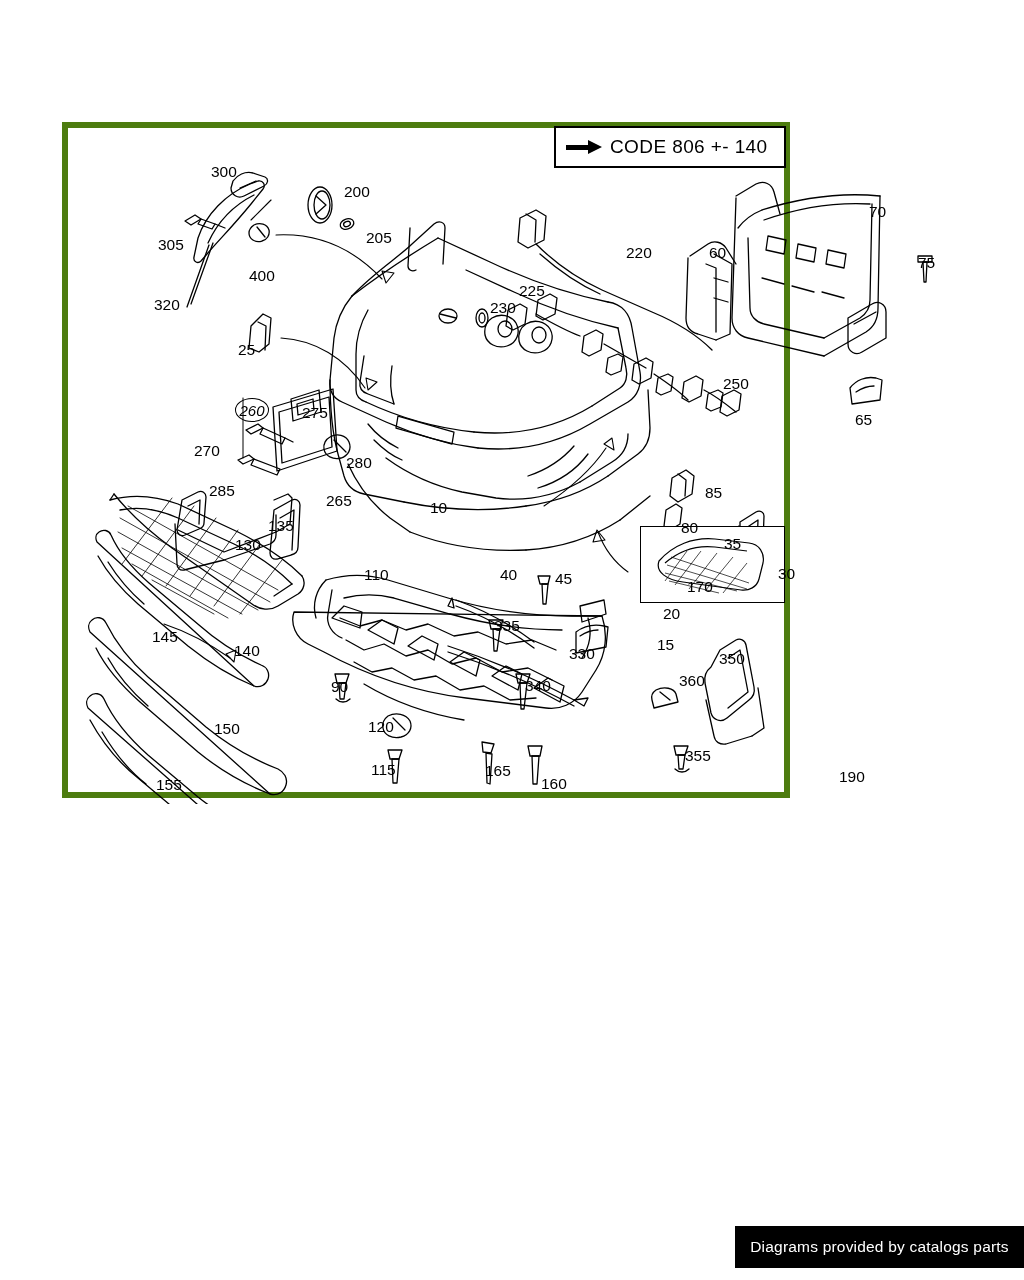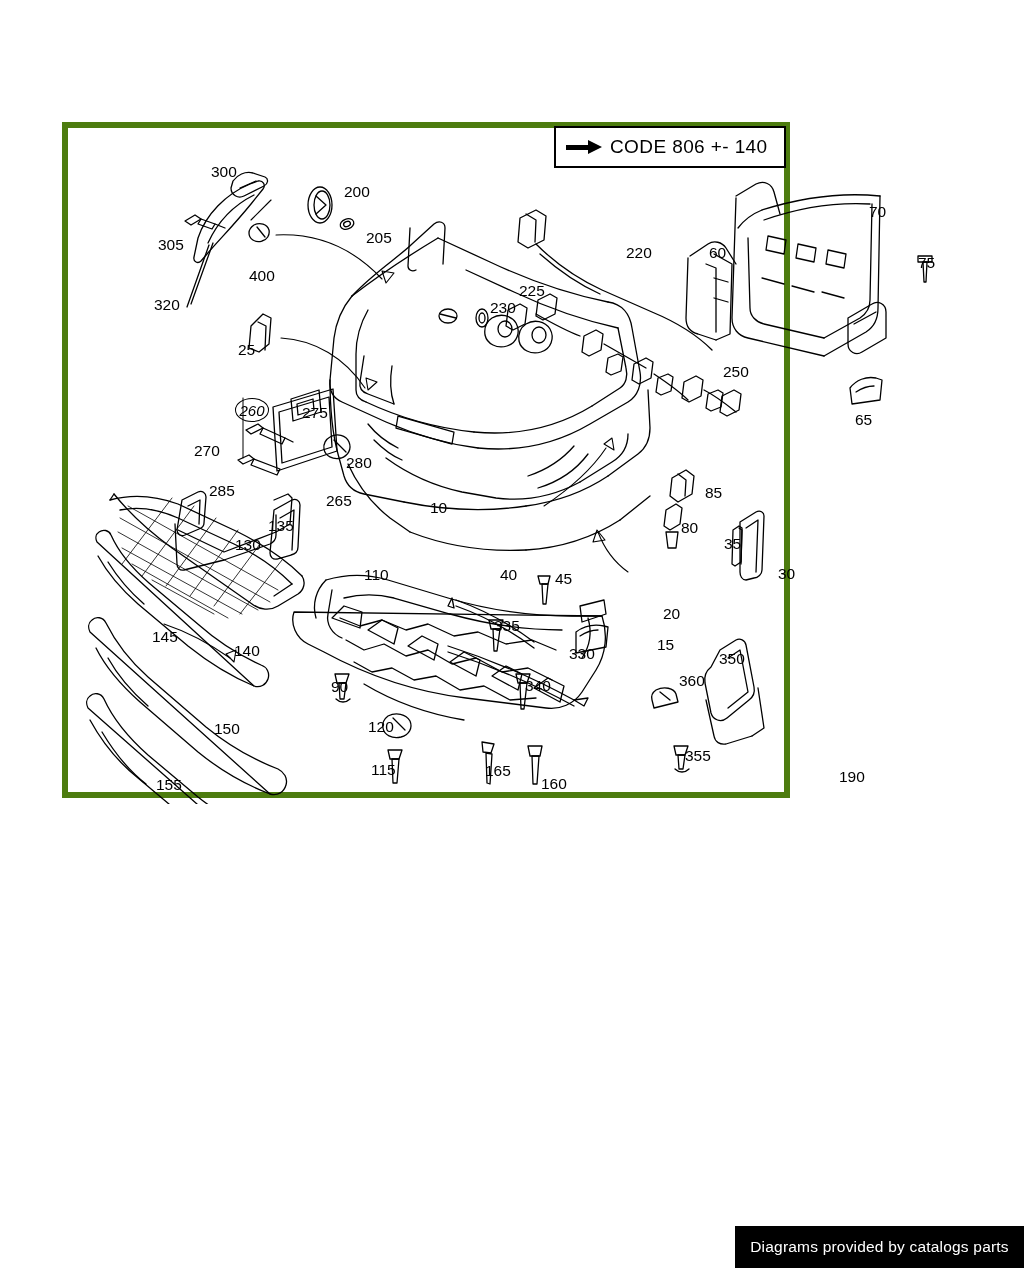--- a/index.html
+++ b/index.html
@@ -414,41 +414,61 @@
   </svg>
 
   <div id="code-badge">
     <span class="arrow">
       <span class="shaft"></span>
         <span class="head"></span>
     </span>
     <span class="code-text">CODE 806 +- 140</span>
   </div>
 
+  <div class="inset-box" id="inset-170">
+    <svg viewBox="0 0 145 77" width="145" height="77">
+      <g fill="none" stroke="#000" stroke-width="1.2" stroke-linejoin="round">
+        <path d="M18 34 c14 -16 34 -24 56 -22 l34 4 c10 1 16 10 14 20 l-4 16 c-2 8 -10 12 -18 11 l-58 -8 c-16 -2 -28 -10 -24 -21z"></path>
+        <path d="M24 36 c14 -12 32 -18 50 -16 l32 4"></path>
+        <g stroke-width="0.7">
+          <path d="M30 30 l78 26"></path>
+            <path d="M26 38 l80 24"></path>
+            <path d="M24 46 l72 18"></path>
+          <path d="M28 54 l50 12"></path>
+            <path d="M46 24 l-22 30"></path>
+            <path d="M60 24 l-26 34"></path>
+          <path d="M76 26 l-28 36"></path>
+            <path d="M92 30 l-28 34"></path>
+            <path d="M106 36 l-24 30"></path>
+        </g>
+      </g>
+    </svg>
+    <span class="label" style="left:46px; top:52px;">170</span>
+  </div>
 
 
 
   <div id="callout-layer">
       <div class="label" style="left: 143px; top: 36px;">300</div>
       <div class="label" style="left: 90px; top: 72px; margin-top: 37px;">305</div>
       <div class="label" style="left: 181px; top: 140px;">400</div>
       <div class="label" style="left: 86px; top: 169px;">320</div>
       <div class="label" style="left: 276px; top: 56px;">200</div>
       <div class="label" style="left: 298px; top: 102px;">205</div>
       <div class="label" style="left: 170px; top: 214px;">25</div>
       <div class="label circled" style="left: 167px; top: 270px;">260</div>
       <div class="label" style="left: 234px; top: 277px;">275</div>
       <div class="label" style="left: 126px; top: 315px;">270</div>
       <div class="label" style="left: 278px; top: 327px;">280</div>
       <div class="label" style="left: 141px; top: 355px; text-align: right;">285</div>
       <div class="label" style="left: 258px; top: 365px;">265</div>
       <div class="label" style="left: 422px; top: 172px;">230</div>
       <div class="label" style="left: 451px; top: 155px;">225</div>
       <div class="label" style="left: 558px; top: 117px;">220</div>
-      <div class="label" style="left: 655px; top: 236px;">250</div>
+      <div class="label" style="left: 655px; top: 248px;">250</div>
       <div class="label" style="left: 641px; top: 117px;">60</div>
       <div class="label" style="left: 767px; top: 76px; margin-left: 34px;">70</div>
       <div class="label" style="left: 850px; top: 127px;">75</div>
       <div class="label" style="left: 787px; top: 284px;">65</div>
       <div class="label" style="left: 362px; top: 372px;">10</div>
       <div class="label" style="left: 637px; top: 357px;">85</div>
       <div class="label" style="left: 613px; top: 392px;">80</div>
       <div class="label" style="left: 656px; top: 408px;">35</div>
       <div class="label" style="left: 710px; top: 438px;">30</div>
       <div class="label" style="left: 200px; top: 390px;">135</div>

